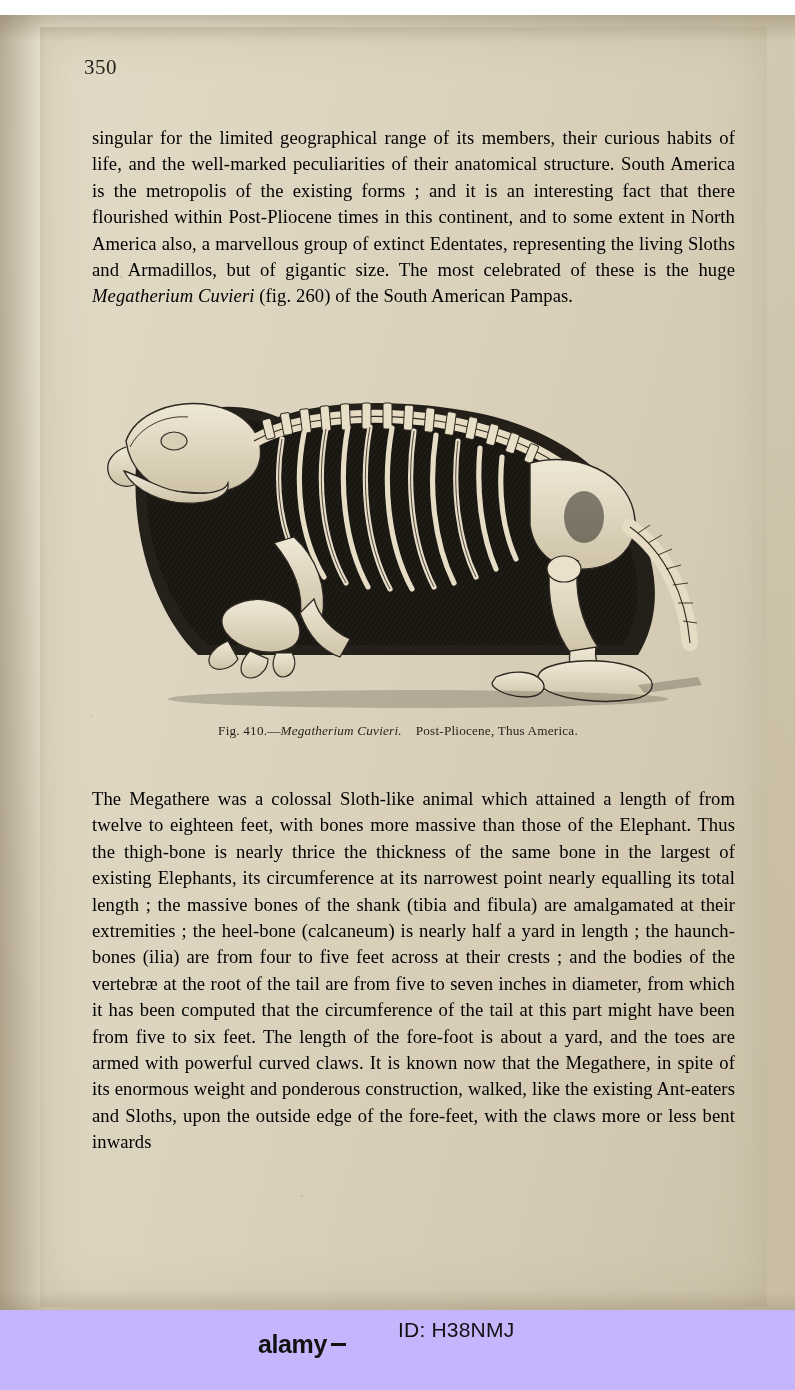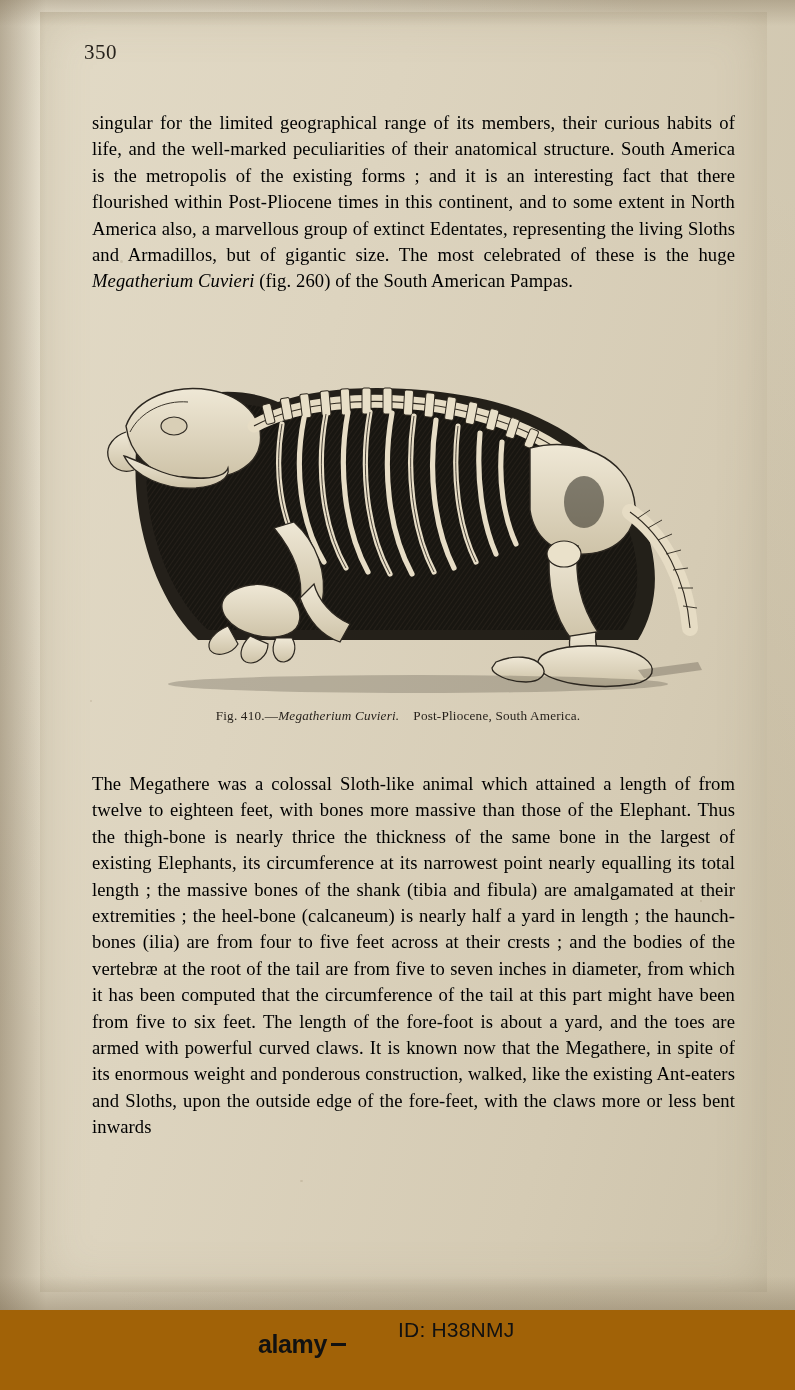--- a/index.html
+++ b/index.html
@@ -12,21 +12,21 @@
     height: 1390px;
     font-family: "Liberation Serif", serif;
     overflow: hidden;
     position: relative;
   }
 
   
   .page-scan {
     position: absolute;
     left: 0;
-    top: 0;
+    top: 15px;
     width: 795px;
     height: 1310px;
     background: #d6cdb8;
     background-image:
       radial-gradient(ellipse at 20% 15%, rgba(255,252,240,0.55) 0%, rgba(255,252,240,0) 55%),
       radial-gradient(ellipse at 80% 80%, rgba(180,165,135,0.35) 0%, rgba(180,165,135,0) 60%),
       linear-gradient(100deg, #ded5c0 0%, #d8cfba 40%, #cfc5ad 100%);
     overflow: hidden;
   }
   .paper-inner {
@@ -115,21 +115,21 @@
   .fig-caption em { }
   .fig-caption .sp { display: inline-block; width: 14px; }
 
   
   .footer-bar {
     position: absolute;
     left: 0;
     top: 1310px;
     width: 795px;
     height: 80px;
-    background: #a16207;
+    background: #c4b5fd;
     font-family: "Liberation Sans", sans-serif;
   }
   .alamy-logo {
     position: absolute;
     left: 258px;
     top: 20px;
     font-size: 25px;
     font-weight: bold;
     color: #111111;
     letter-spacing: -0.4px;
@@ -280,21 +280,21 @@
         <path d="M492 296 C 490 312, 494 324, 504 330 L 530 322 C 520 314, 516 304, 518 292 Z" fill="url(#boneg)" stroke="#2c2720" stroke-width="1.3"></path>
         <path d="M470 312 C 498 302, 546 304, 566 318 C 580 328, 576 340, 556 344 C 522 350, 478 344, 464 332 C 456 324, 460 316, 470 312 Z" fill="url(#boneg)" stroke="#2c2720" stroke-width="1.4"></path>
         <path d="M418 322 C 436 314, 456 316, 464 326 C 470 334, 462 342, 448 342 C 430 342, 414 334, 414 328 Z" fill="url(#boneg)" stroke="#2c2720" stroke-width="1.3"></path>
       </g>
 
       <ellipse cx="340" cy="344" rx="250" ry="9" fill="#2a241b" opacity="0.22"></ellipse>
       <path d="M560 330 L 620 322 L 624 330 L 566 338 Z" fill="#2a241b" opacity="0.25"></path>
     </svg>
 
     <div class="fig-caption">
-      <span>Fig. 410.—</span><em>Megatherium Cuvieri.</em><span class="sp"></span><span>Post-Pliocene, South America.</span>
+      <span>Fig. 410.—</span><em>Megatherium Cuvieri.</em><span class="sp"></span><span>Post-Pliocene, Thus America.</span>
     </div>
   </div>
 
   <p class="para" id="para-bottom">The Megathere was a colossal Sloth-like animal which attained a length of from twelve to eighteen feet, with bones more massive than those of the Elephant.    Thus the thigh-bone is nearly thrice the thickness of the same bone in the largest of existing Elephants, its circumference at its narrowest point nearly equalling its total length ;  the massive bones of the shank (tibia and fibula) are amalgamated at their extremities ; the heel-bone (calcaneum) is nearly half a yard in length ; the haunch-bones (ilia) are from four to five feet across at their crests ; and the bodies of the vertebræ at the root of the tail are from five to seven inches in diameter, from which it has been computed that the circumference of the tail at this part might have been from five to six feet.   The length of the fore-foot is about a yard, and the toes are armed with powerful curved claws.   It is known now that the Megathere, in spite of its enormous weight and ponderous construction, walked, like the existing Ant-eaters and Sloths, upon the outside edge of the fore-feet, with the claws more or less bent inwards</p>
 </div>
 
 <div class="footer-bar">
   <div class="alamy-logo"><span>alamy</span><span class="dash"></span></div>
   <div class="alamy-id">ID: H38NMJ</div>
 </div>

